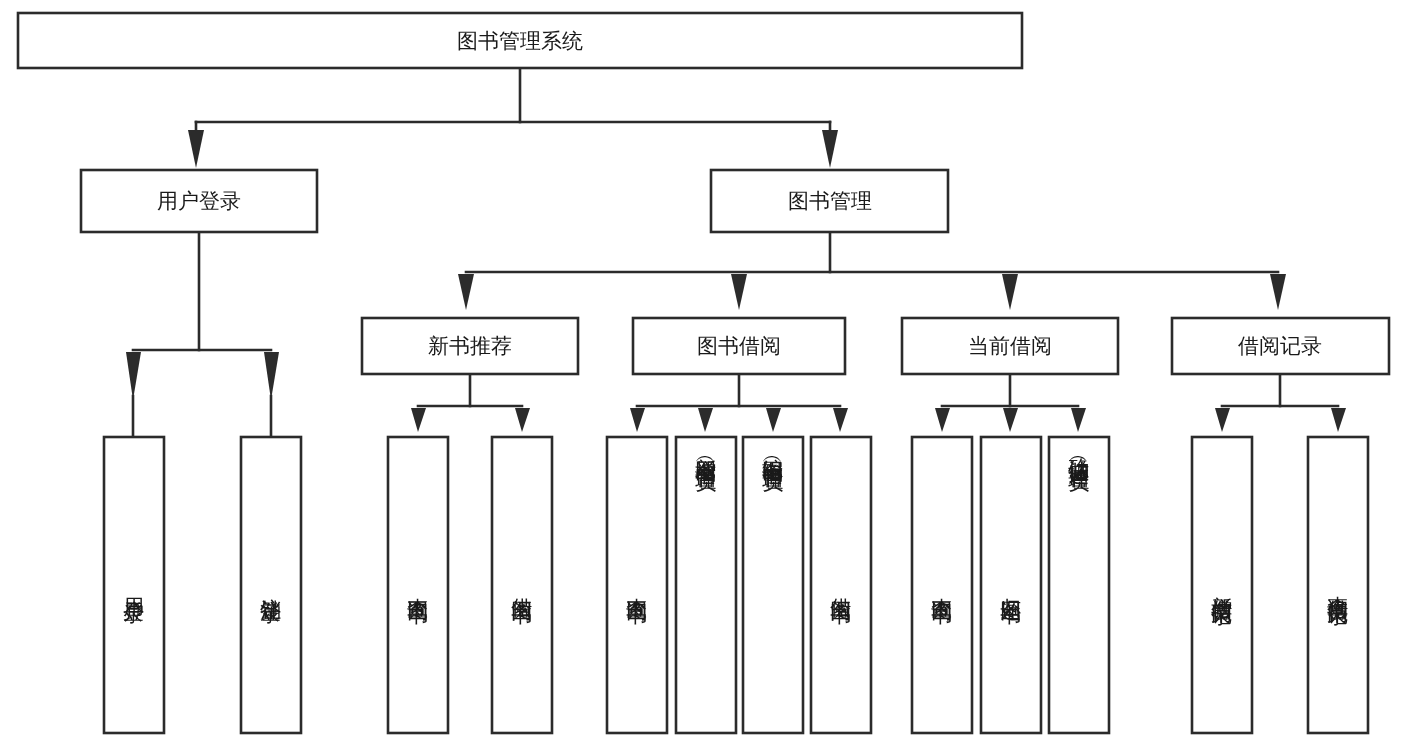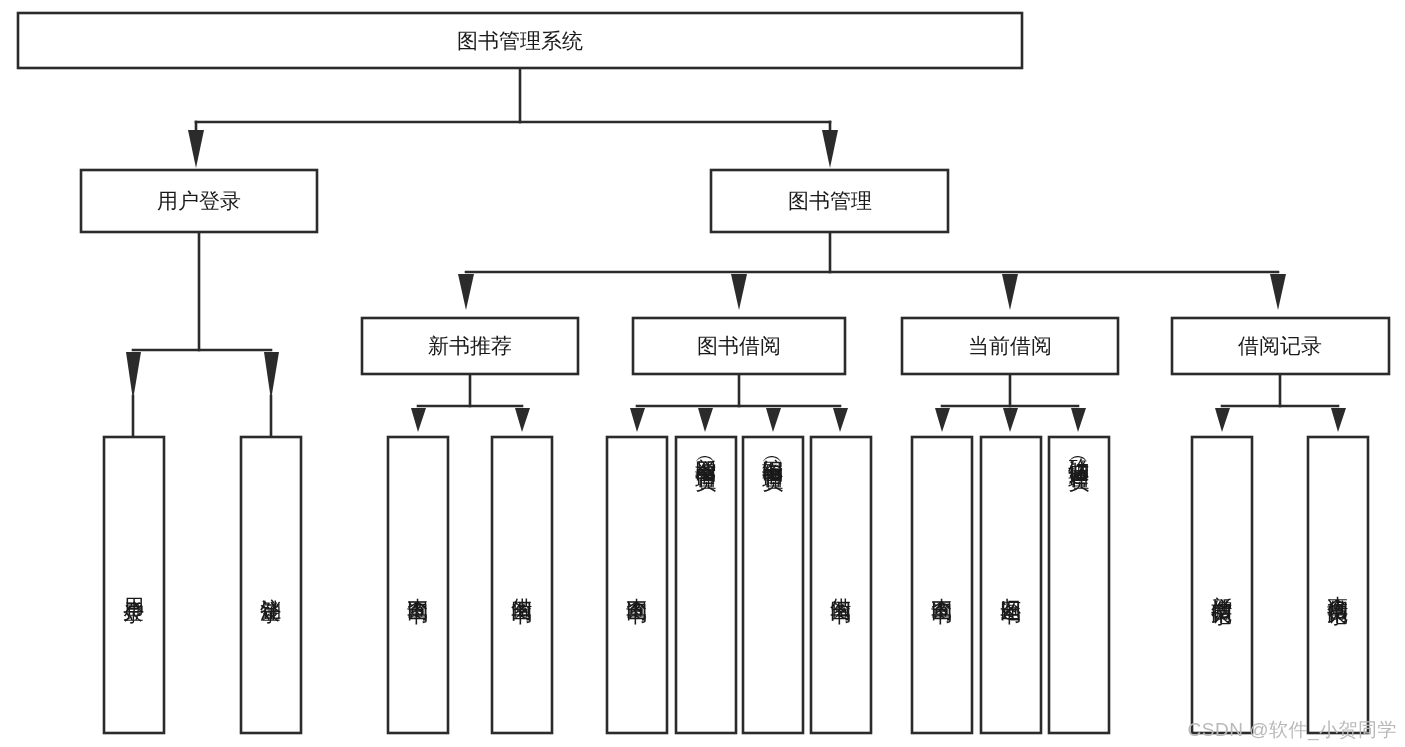--- a/index.html
+++ b/index.html
@@ -216,14 +216,13 @@
     <span class="leaf-label-v">确认归还（管理员）</span>
   </div>
 
   <div class="leaf-label-wrap" style="left:1192px; top:437px; width:60px; height:296px;">
     <span class="leaf-label-v">新增借阅记录</span>
   </div>
   <div class="leaf-label-wrap" style="left:1308px; top:437px; width:60px; height:296px;">
     <span class="leaf-label-v">查询借阅记录</span>
   </div>
 
-  <div class="watermark">CSDN @软件_小贺同学</div>
 </div>
 
 </body></html>

